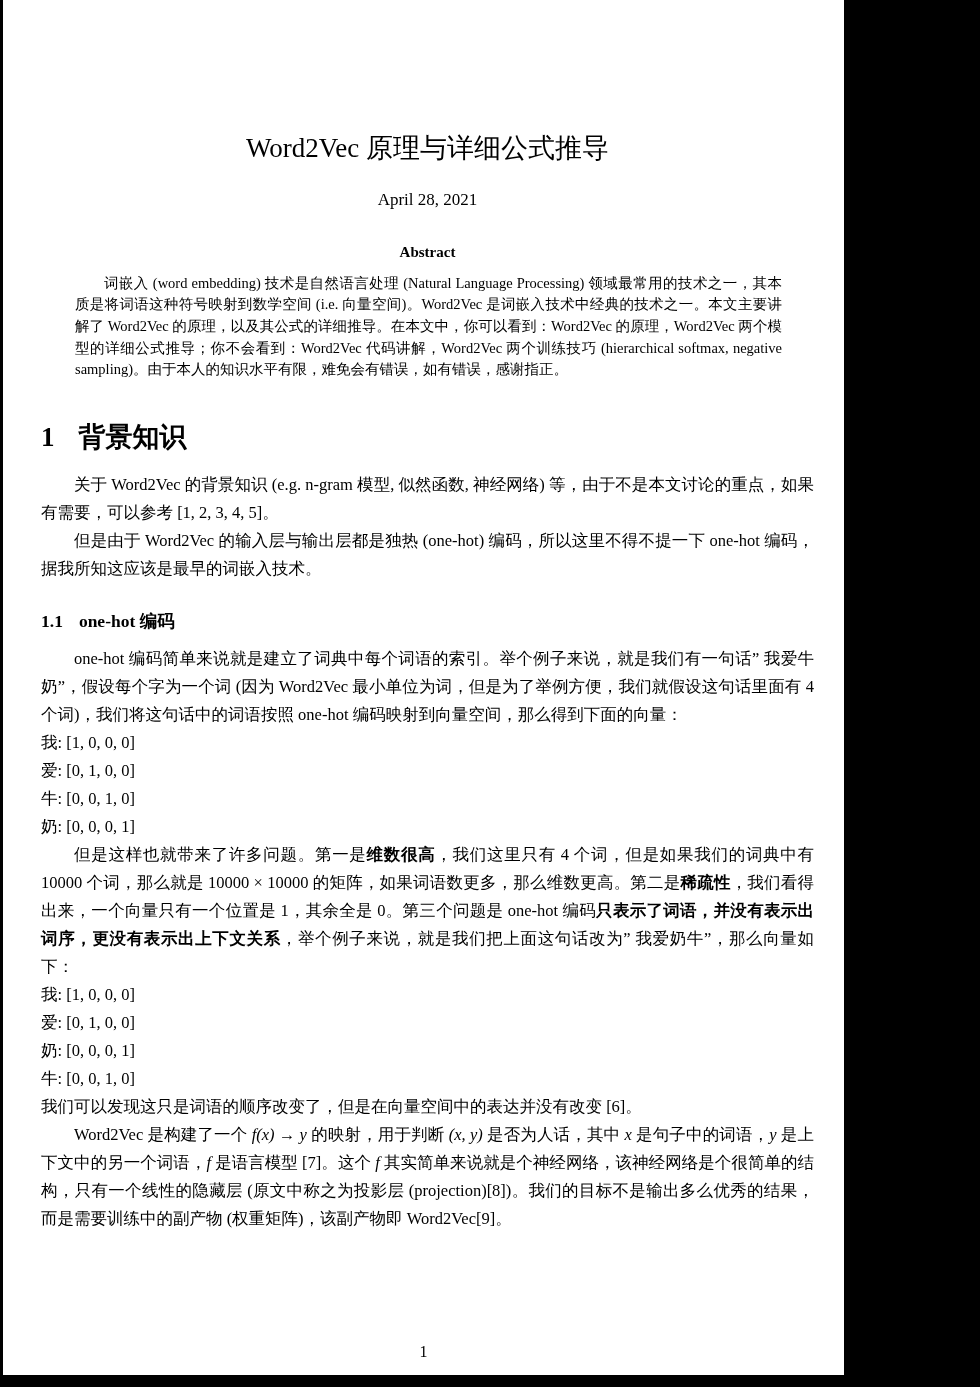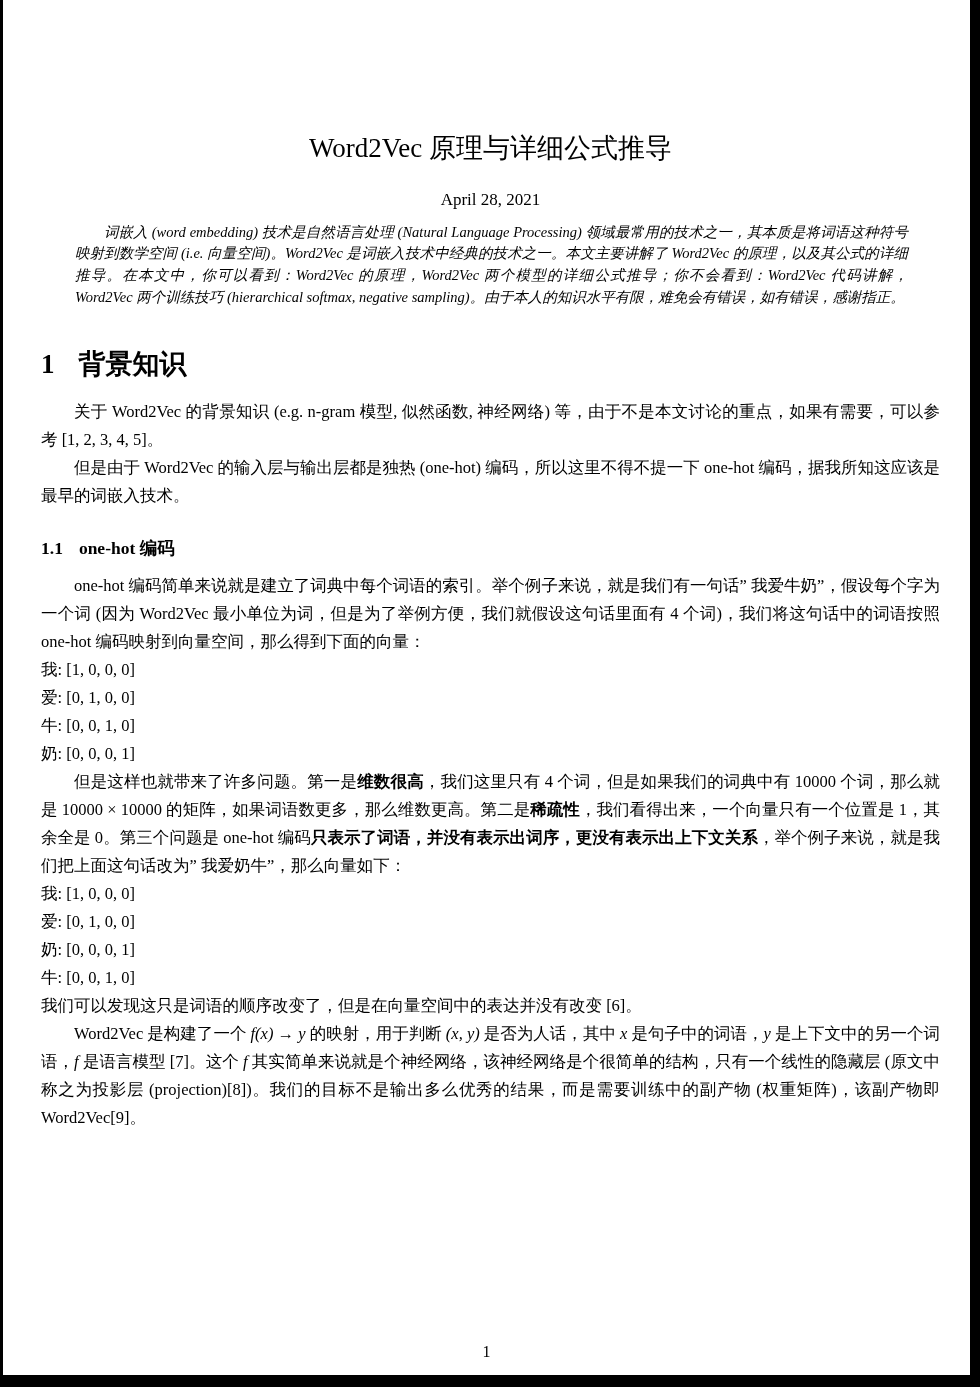--- a/index.html
+++ b/index.html
@@ -12,21 +12,21 @@
     position: relative;
     width: 980px;
     height: 1387px;
     background: #000;
     overflow: hidden;
   }
   .page {
     position: absolute;
     left: 3px;
     top: 0;
-    width: 967px;
+    width: 841px;
     height: 1375px;
     background: #ffffff;
     overflow: hidden;
   }
   .content { padding: 132px 30px 0 38px; }
 
   .title {
     text-align: center;
     font-size: 27px;
     font-weight: normal;
@@ -41,21 +41,20 @@
     font-weight: bold;
     font-size: 15px;
     margin-top: 34px;
   }
   .abstract-text {
     margin: 12px 32px 0 34px;
     font-size: 14.5px;
     line-height: 21.6px;
     text-align: justify;
     text-indent: 2em;
-    font-style: italic;
   }
 
   .sec-h1 { font-size: 27px;   font-weight: bold; margin: 38px 0 16px 0; }
   .sec-h2 { font-size: 17.5px; font-weight: bold; margin: 26px 0 12px 0; }
   .sec-num-1 { margin-right: 24px; }
   .sec-num-2 { margin-right: 16px; }
 
   p.body {
     font-size: 16.5px;
     line-height: 28px;
@@ -81,20 +80,21 @@
 <body>
 
 <div class="canvas">
   <div class="page">
     <div class="content">
 
       <h1 class="title">Word2Vec 原理与详细公式推导</h1>
       <div class="date">April 28, 2021</div>
 
       <div class="abstract">
+        <div class="abstract-heading">Abstract</div>
         <p class="abstract-text">词嵌入 (word embedding) 技术是自然语言处理 (Natural Language Processing) 领域最常用的技术之一，其本质是将词语这种符号映射到数学空间 (i.e. 向量空间)。Word2Vec 是词嵌入技术中经典的技术之一。本文主要讲解了 Word2Vec 的原理，以及其公式的详细推导。在本文中，你可以看到：Word2Vec 的原理，Word2Vec 两个模型的详细公式推导；你不会看到：Word2Vec 代码讲解，Word2Vec 两个训练技巧 (hierarchical softmax, negative sampling)。由于本人的知识水平有限，难免会有错误，如有错误，感谢指正。</p>
       </div>
 
       <h2 class="sec-h1"><span class="sec-num-1">1</span><span>背景知识</span></h2>
       <p class="body indent">关于 Word2Vec 的背景知识 (e.g. n-gram 模型, 似然函数, 神经网络) 等，由于不是本文讨论的重点，如果有需要，可以参考 [1, 2, 3, 4, 5]。</p>
       <p class="body indent">但是由于 Word2Vec 的输入层与输出层都是独热 (one-hot) 编码，所以这里不得不提一下 one-hot 编码，据我所知这应该是最早的词嵌入技术。</p>
 
       <h3 class="sec-h2"><span class="sec-num-2">1.1</span><span>one-hot 编码</span></h3>
       <p class="body indent">one-hot 编码简单来说就是建立了词典中每个词语的索引。举个例子来说，就是我们有一句话” 我爱牛奶”，假设每个字为一个词 (因为 Word2Vec 最小单位为词，但是为了举例方便，我们就假设这句话里面有 4 个词)，我们将这句话中的词语按照 one-hot 编码映射到向量空间，那么得到下面的向量：</p>
 

